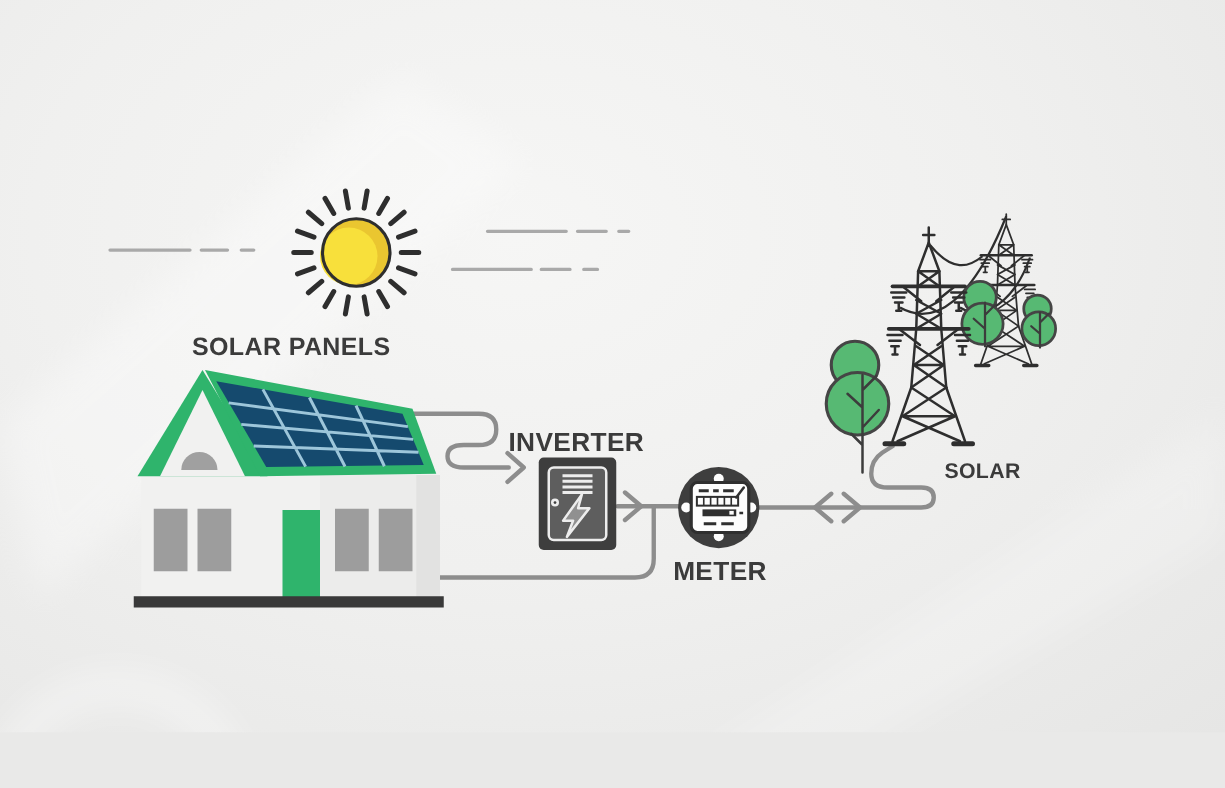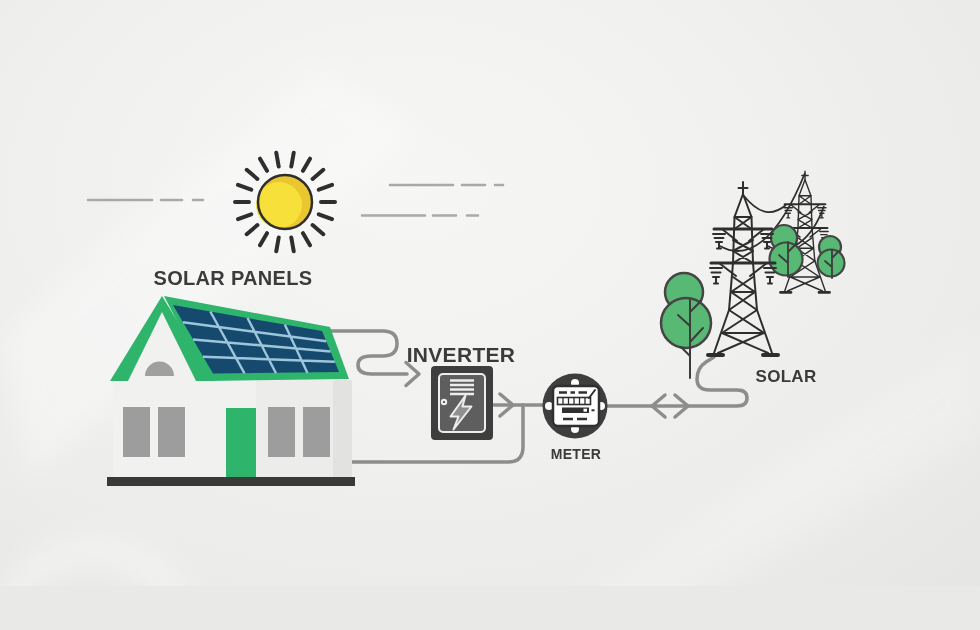--- a/index.html
+++ b/index.html
@@ -9,21 +9,21 @@
     font-family:"Liberation Sans", sans-serif;
   }
   svg{position:absolute;left:0;top:0;}
   .label{
     position:absolute;font-weight:bold;color:var(--label-dark,#3b3b3b);
     text-align:center;letter-spacing:.3px;line-height:1;
     font-family:"Liberation Sans", sans-serif;
   }
   .label-solar{left:143px;top:268px;width:180px;font-size:20px;}
   .label-inverter{left:405px;top:344px;width:112px;font-size:21px;}
-  .label-meter{left:526px;top:447px;width:100px;font-size:14px;}
+  .label-meter{left:526px;top:447px;width:100px;font-size:21px;}
   .label-grid{left:736px;top:368px;width:100px;font-size:17px;}
 </style>
 </head>
 <body>
 
 <div class="stage">
 
 <svg width="980" height="630" viewBox="0 0 980 630">
 
   <defs>

